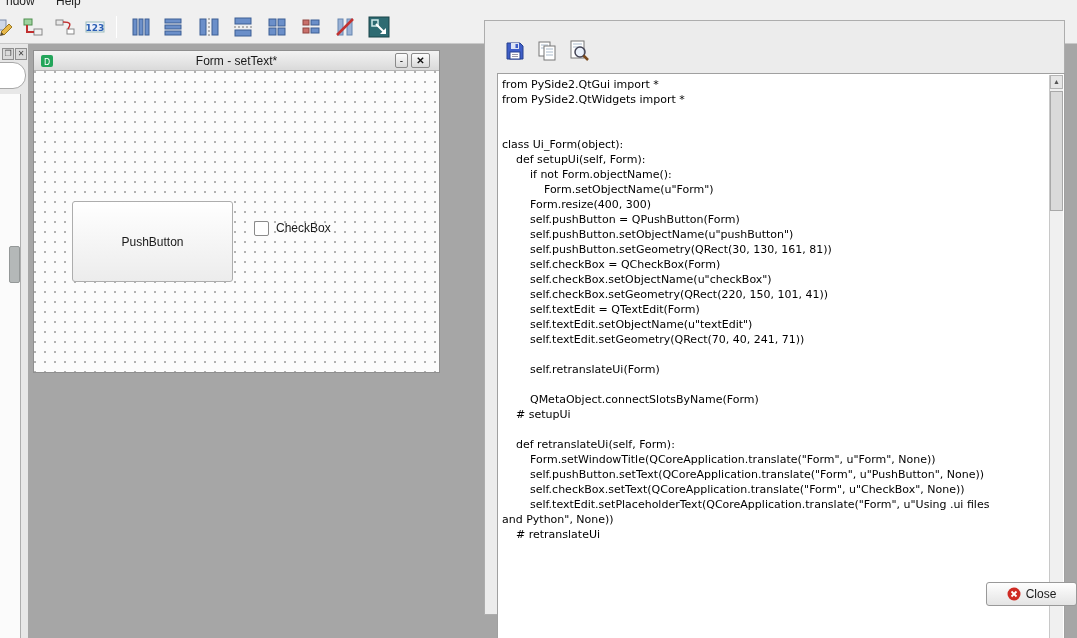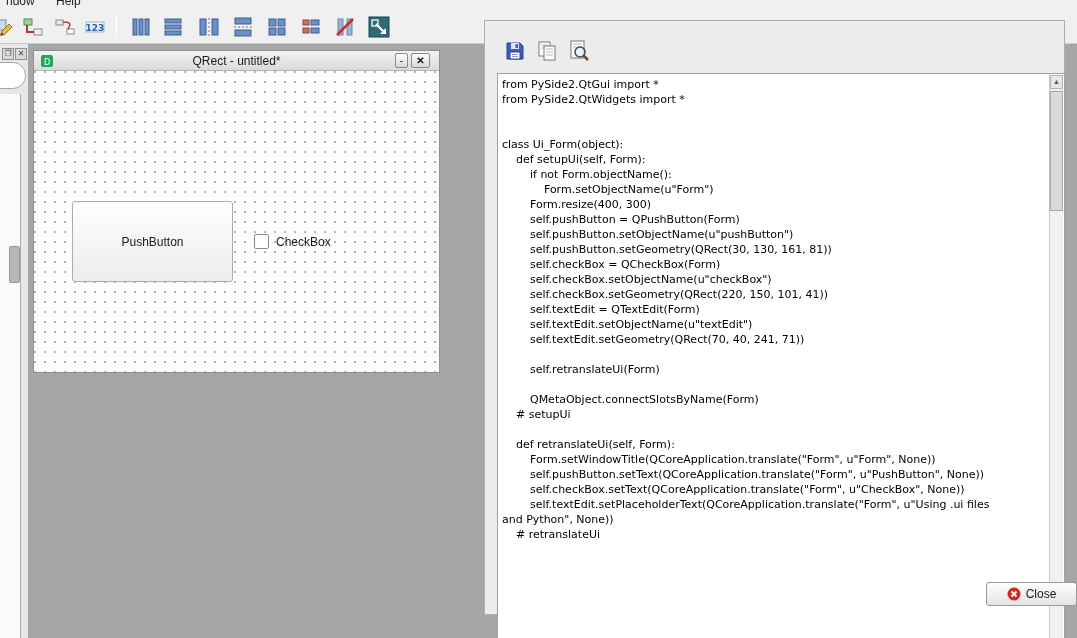--- a/index.html
+++ b/index.html
@@ -48,21 +48,21 @@
                 border:1px solid #b9b9b9; }
   .placeholder { position:absolute; left:7px; top:5px; font-size:12px; color:#a9a9a9; }
   .hnd { position:absolute; width:7px; height:7px; background:#1c1c74; }
   .h-tl{left:-4px;top:-4px} .h-tm{left:117px;top:-4px} .h-tr{right:-4px;top:-4px}
   .h-ml{left:-4px;top:31px} .h-mr{right:-4px;top:31px}
   .h-bl{left:-4px;bottom:-4px} .h-bm{left:117px;bottom:-4px} .h-br{right:-4px;bottom:-4px}
 
   .w-pushbutton { position:absolute; left:30px; top:130px; width:161px; height:81px;
                   background:linear-gradient(#ffffff,#ececec); border:1px solid #adadad; border-radius:3px;
                   display:flex; align-items:center; justify-content:center; font-size:12px; color:#1a1a1a;margin-left:8px; }
-  .w-checkbox { position:absolute; left:220px; top:150px; width:101px; height:41px; display:flex; align-items:center; }
+  .w-checkbox { position:absolute; left:220px; top:150px; width:101px; height:41px; display:flex; align-items:flex-start; }
   .cb-ind { width:15px; height:15px; background:#fff; border:1px solid #8a8a8a; border-radius:2px; flex:0 0 auto; }
   .cb-lbl { margin-left:7px; font-size:12px; color:#1a1a1a; }
 
   
   .dialog { position:absolute; left:484px; top:20px; width:581px; height:595px; background:#ececec;
             border:1px solid #adadad; z-index:4; }
   .dbtn { position:absolute; top:17px; width:26px; height:26px; border:none; background:transparent; padding:0;
           display:flex; align-items:center; justify-content:center; }
   .dbtn.b0{left:17px} .dbtn.b1{left:49px} .dbtn.b2{left:81px}
 
@@ -194,21 +194,21 @@
       <div class="left-thumb"></div>
     </div>
   </div>
 
   <div class="form-window">
     <div class="form-titlebar">
       <svg class="form-ticon" width="12" height="12">
         <rect width="12" height="12" rx="2" fill="#23a55a"></rect>
         <text x="6" y="9.5" font-size="8" fill="#fff" text-anchor="middle" font-family="DejaVu Sans, sans-serif">D</text>
       </svg>
-      <div class="form-title">QRect - untitled*</div>
+      <div class="form-title">Form - setText*</div>
       <button class="winbtn min">-</button>
       <button class="winbtn cls">✕</button>
     </div>
     <div class="form-canvas">
       <div class="w-pushbutton">
         <span>PushButton</span>
       </div>
       <div class="w-checkbox">
         <span class="cb-ind"></span>
         <span class="cb-lbl">CheckBox</span>

